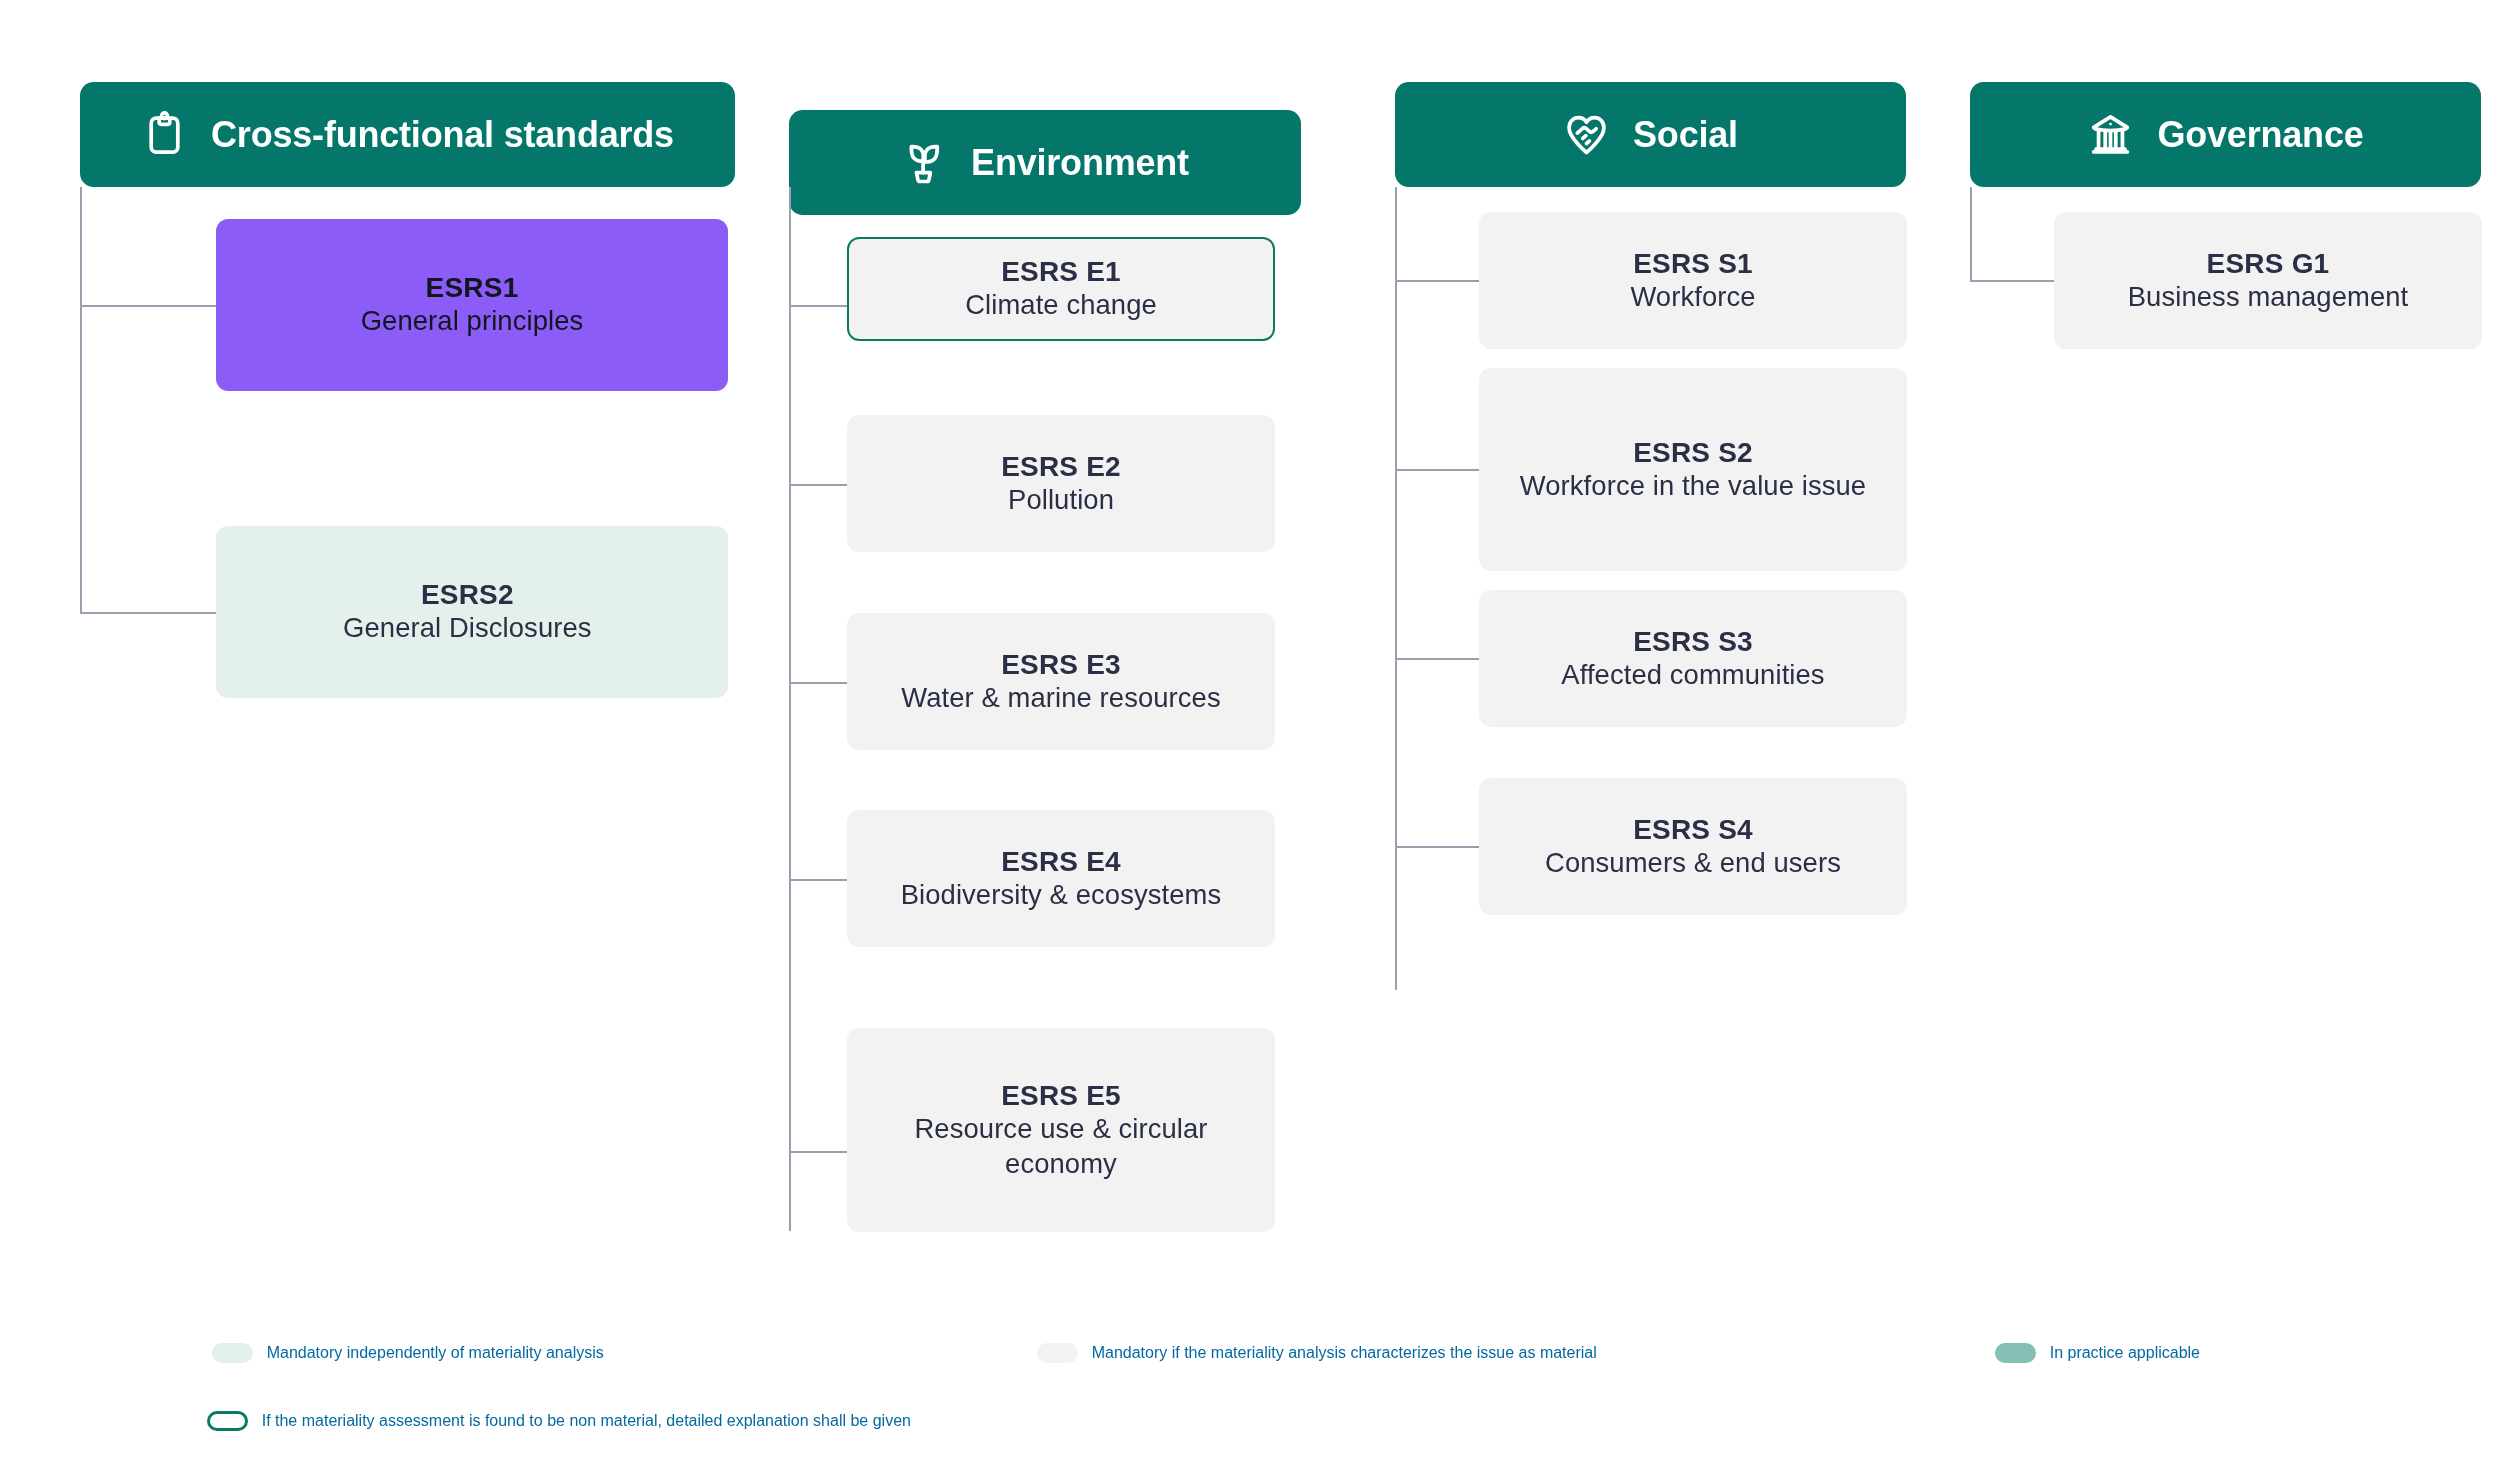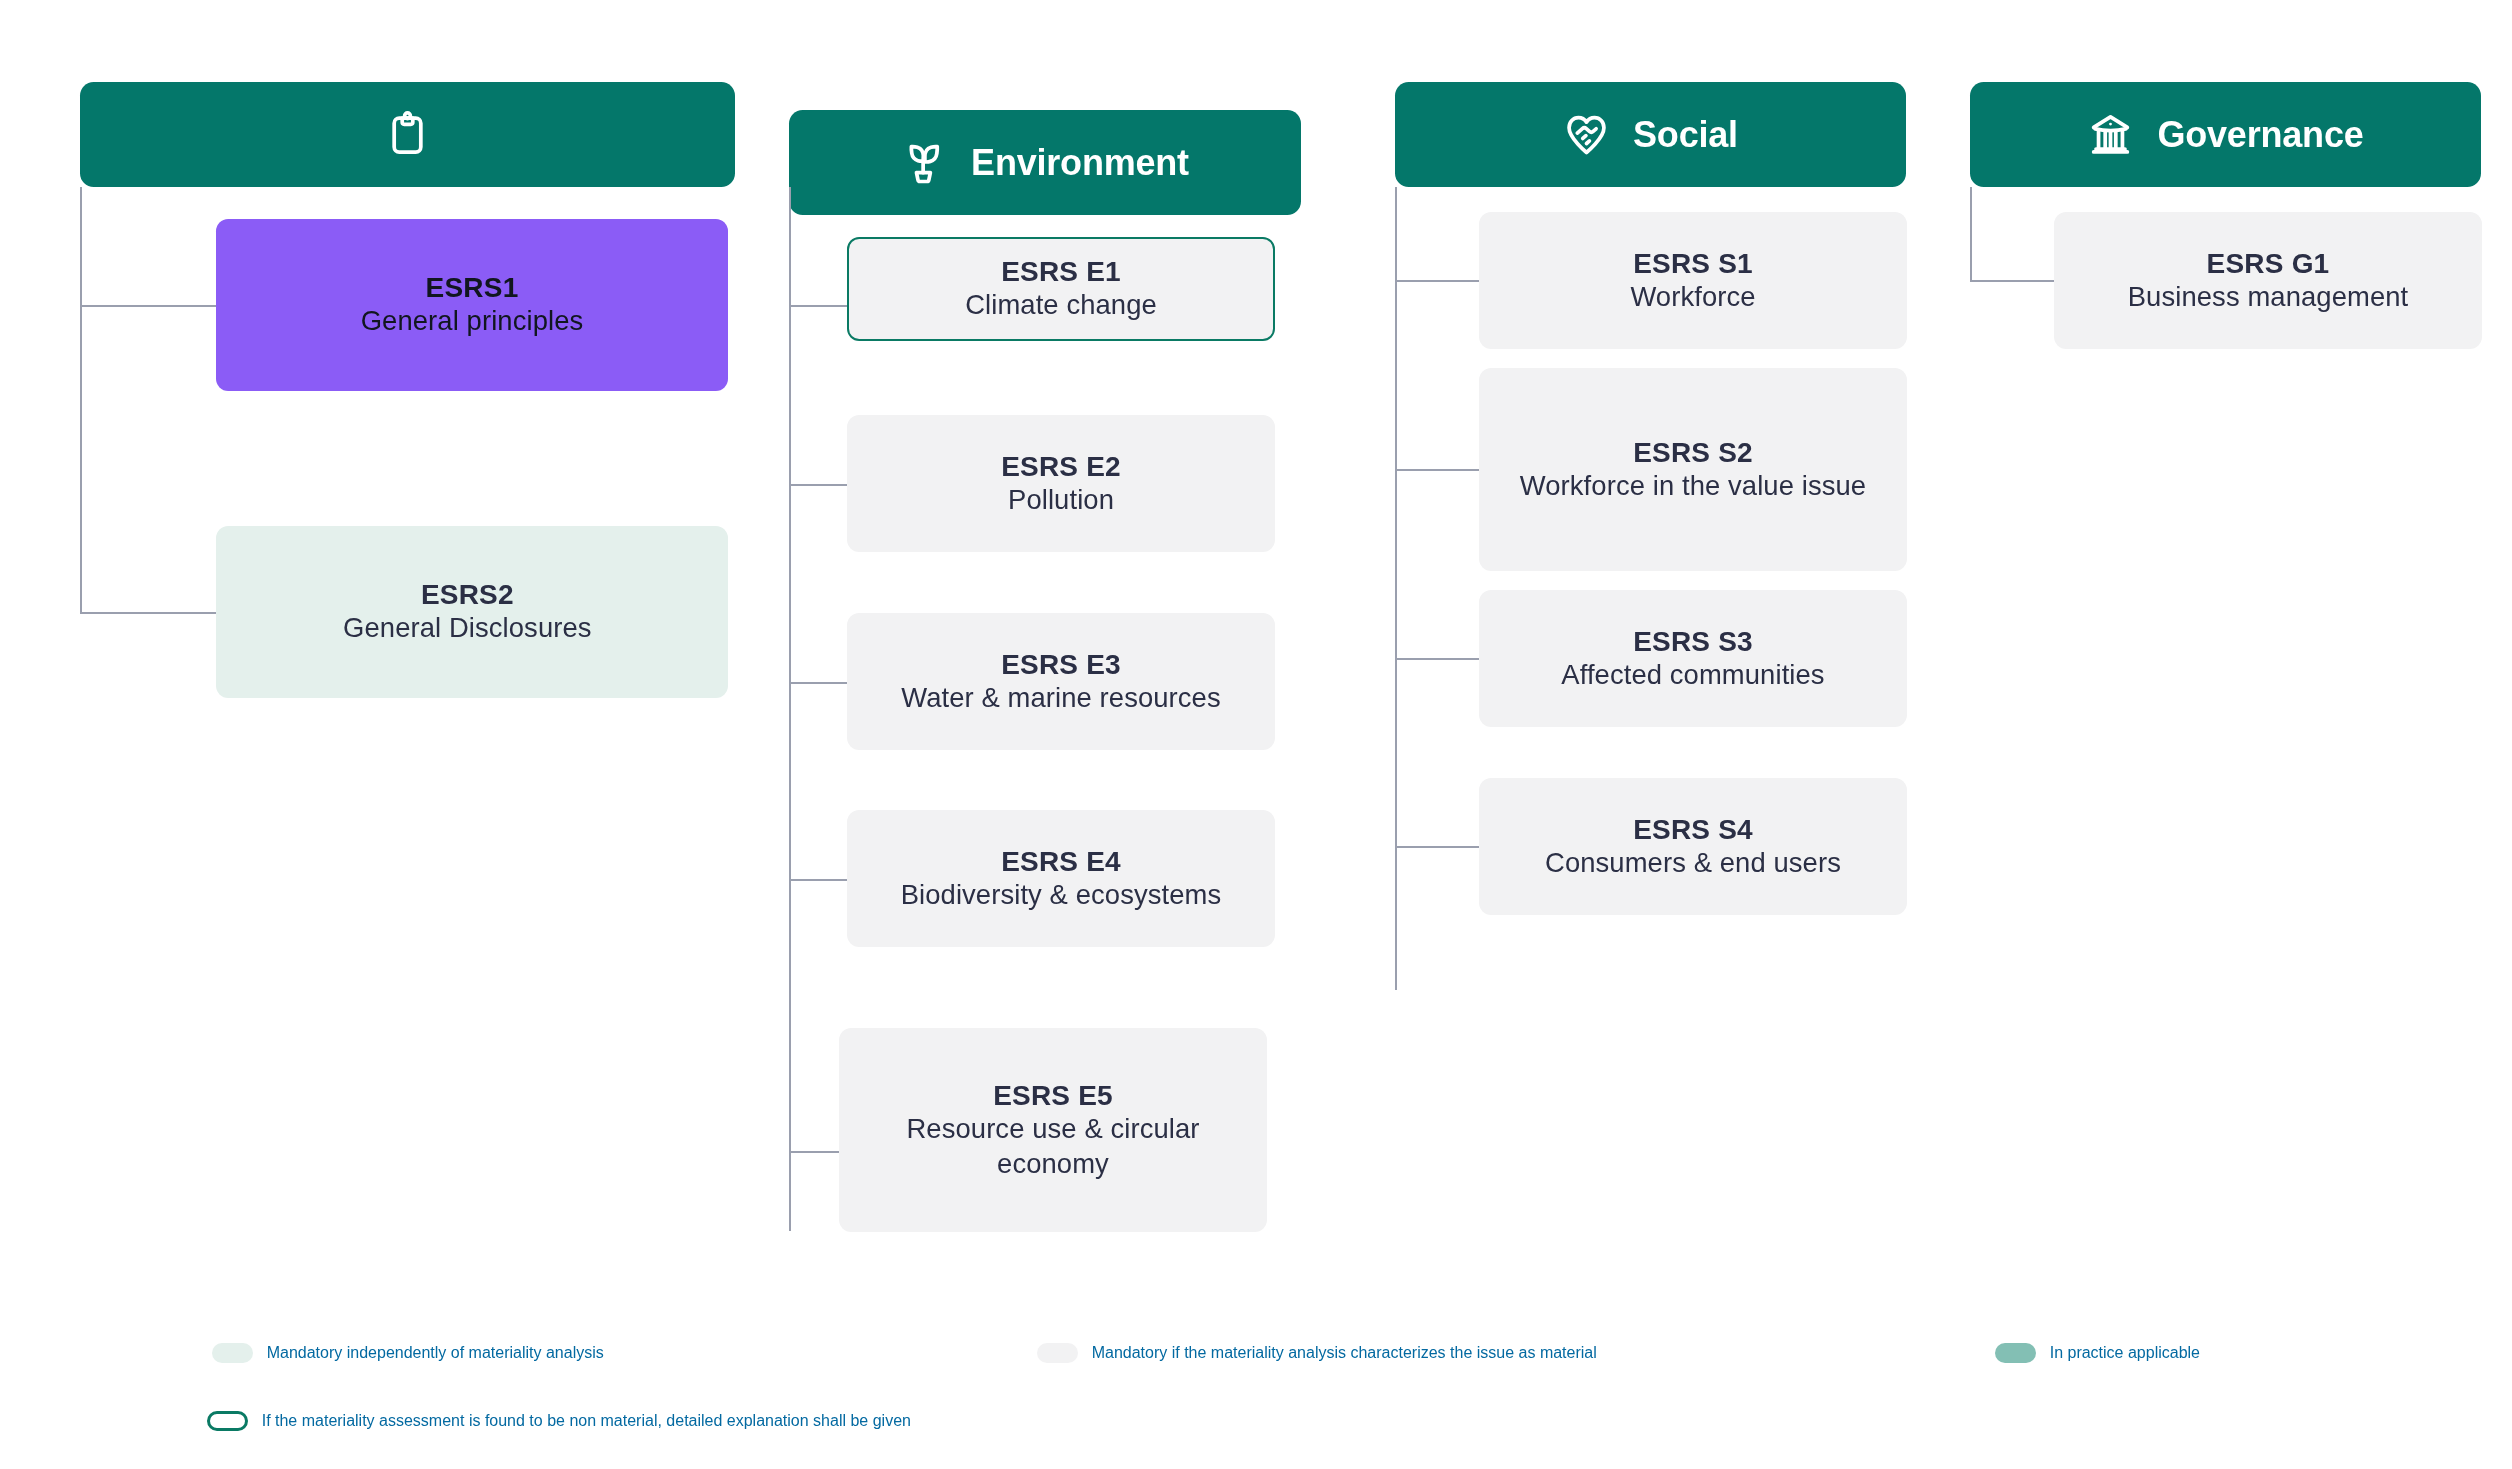--- a/index.html
+++ b/index.html
@@ -147,20 +147,21 @@
 
   <div class="column" style="left:80px; width:655px;">
     <div class="col-header" style="width:655px;">
       <span class="hdr-icon">
         <svg viewBox="0 0 24 24" fill="none" stroke="#ffffff" stroke-width="1.9" stroke-linecap="round" stroke-linejoin="round">
           <rect x="5.2" y="3.6" width="13.6" height="17.4" rx="2.6"></rect>
           <path d="M9.3 3.6 h5.4 v2.2 a1 1 0 0 1 -1 1 h-3.4 a1 1 0 0 1 -1 -1 z"></path>
           <circle cx="12" cy="2.4" r="1.45"></circle>
         </svg>
       </span>
+      <span class="hdr-title">Cross-functional standards</span>
     </div>
 
     <div class="trunk" style="left:0px; top:105px; height:427px;"></div>
     <div class="branch" style="left:0px; top:223px; width:136px;"></div>
     <div class="branch" style="left:0px; top:530px; width:136px;"></div>
 
     <div class="card fill-teal" style="left:136px; top:137px; width:512px; height:172px;">
       <div class="card-code">ESRS1</div>
       <div class="card-name">General principles</div>
     </div>
@@ -204,21 +205,21 @@
     <div class="card fill-grey" style="left:58px; top:531px; width:428px; height:137px;">
       <div class="card-code">ESRS E3</div>
       <div class="card-name">Water &amp; marine resources</div>
     </div>
 
     <div class="card fill-grey" style="left:58px; top:728px; width:428px; height:137px;">
       <div class="card-code">ESRS E4</div>
       <div class="card-name">Biodiversity &amp; ecosystems</div>
     </div>
 
-    <div class="card fill-grey" style="left:50px; top:946px; width:428px; height:204px;">
+    <div class="card fill-grey" style="left:58px; top:946px; width:428px; height:204px;">
       <div class="card-code">ESRS E5</div>
       <div class="card-name">Resource use &amp; circular economy</div>
     </div>
   </div>
 
   <div class="column" style="left:1395px; width:511px;">
     <div class="col-header" style="width:511px;">
       <span class="hdr-icon">
         <svg viewBox="0 0 24 24" fill="none" stroke="#ffffff" stroke-width="1.9" stroke-linecap="round" stroke-linejoin="round">
           <path d="M12 21.2 C12 21.2 3.1 13.9 3.1 8.6 C3.1 5.6 5.2 3.4 7.9 3.4 C9.6 3.4 11.1 4.3 12 5.7 C12.9 4.3 14.4 3.4 16.1 3.4 C18.8 3.4 20.9 5.6 20.9 8.6 C20.9 13.9 12 21.2 12 21.2 Z"></path>

